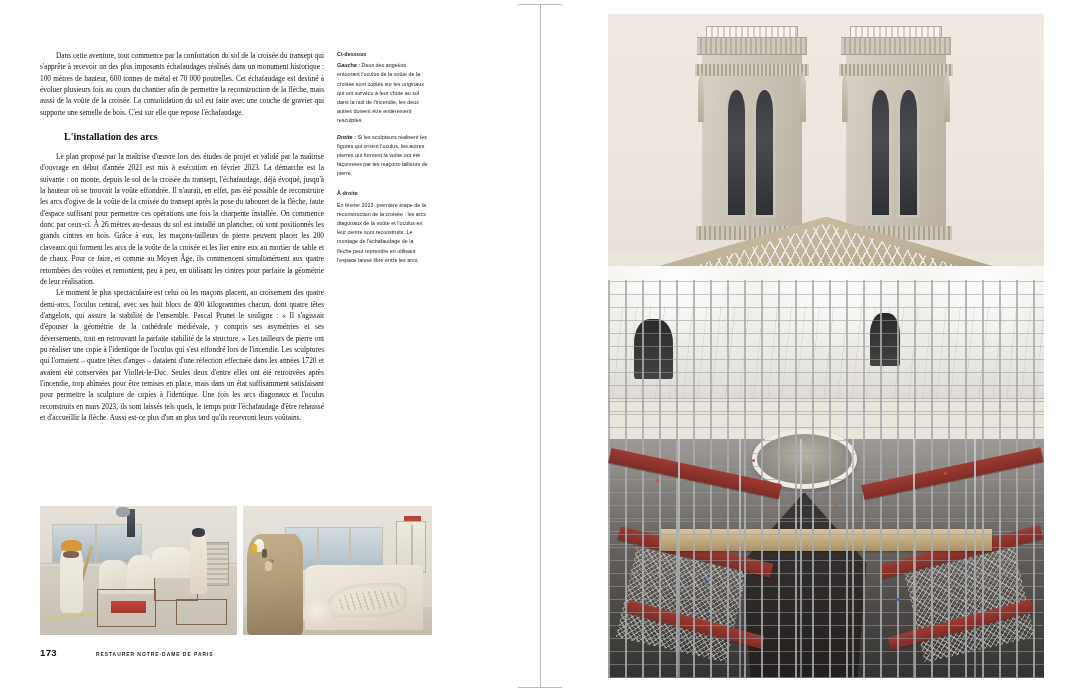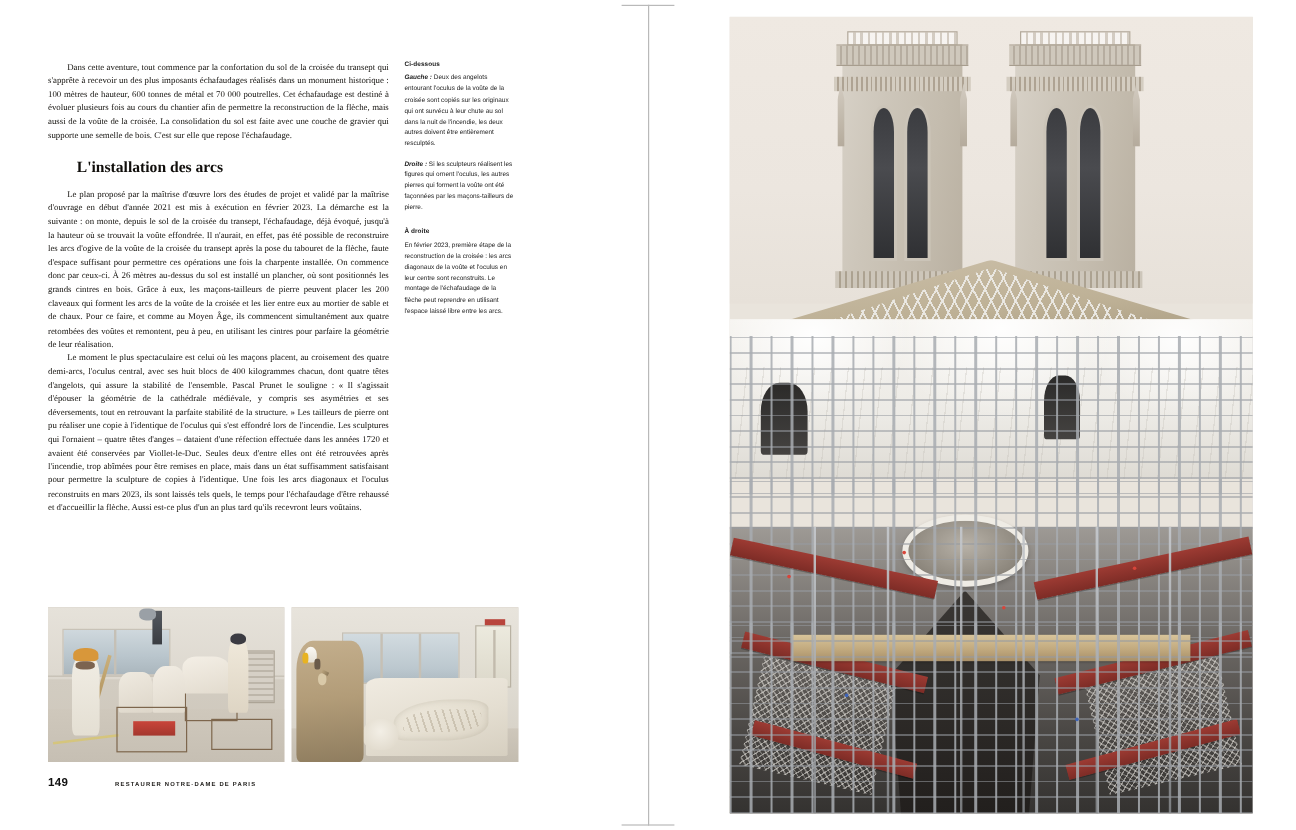--- a/index.html
+++ b/index.html
@@ -60,21 +60,21 @@
     font-size: 7.35px;
     line-height: 1.545;
     text-align: justify;
     color: #15130f;
     text-indent: 16px;
     hyphens: auto;
   }
   .body-para + .body-para { text-indent: 16px; }
 
   .section-head {
-    font-size: 13px;
+    font-size: 10px;
     font-weight: bold;
     color: #100e0b;
     margin: 13px 0 9px 24px;
   }
 
   
   .caption-col {
     position: absolute;
     left: 337px; top: 50px;
     width: 92px;
@@ -585,21 +585,21 @@
           <div class="pb-helmet"></div>
           <div class="pb-earmuff"></div>
           <div class="pb-mask"></div>
           <div class="pb-hands"></div>
           <div class="pb-chisel"></div>
         </div>
       </figure>
     </div>
 
     <div class="footer">
-      <span class="folio">149</span>
+      <span class="folio">173</span>
       <span class="running-head">Restaurer Notre-Dame de Paris</span>
     </div>
   </div>
 
   <div class="gutter-tick top"></div>
   <div class="gutter-line"></div>
   <div class="gutter-tick bottom"></div>
 
   <div class="page-right">
 

